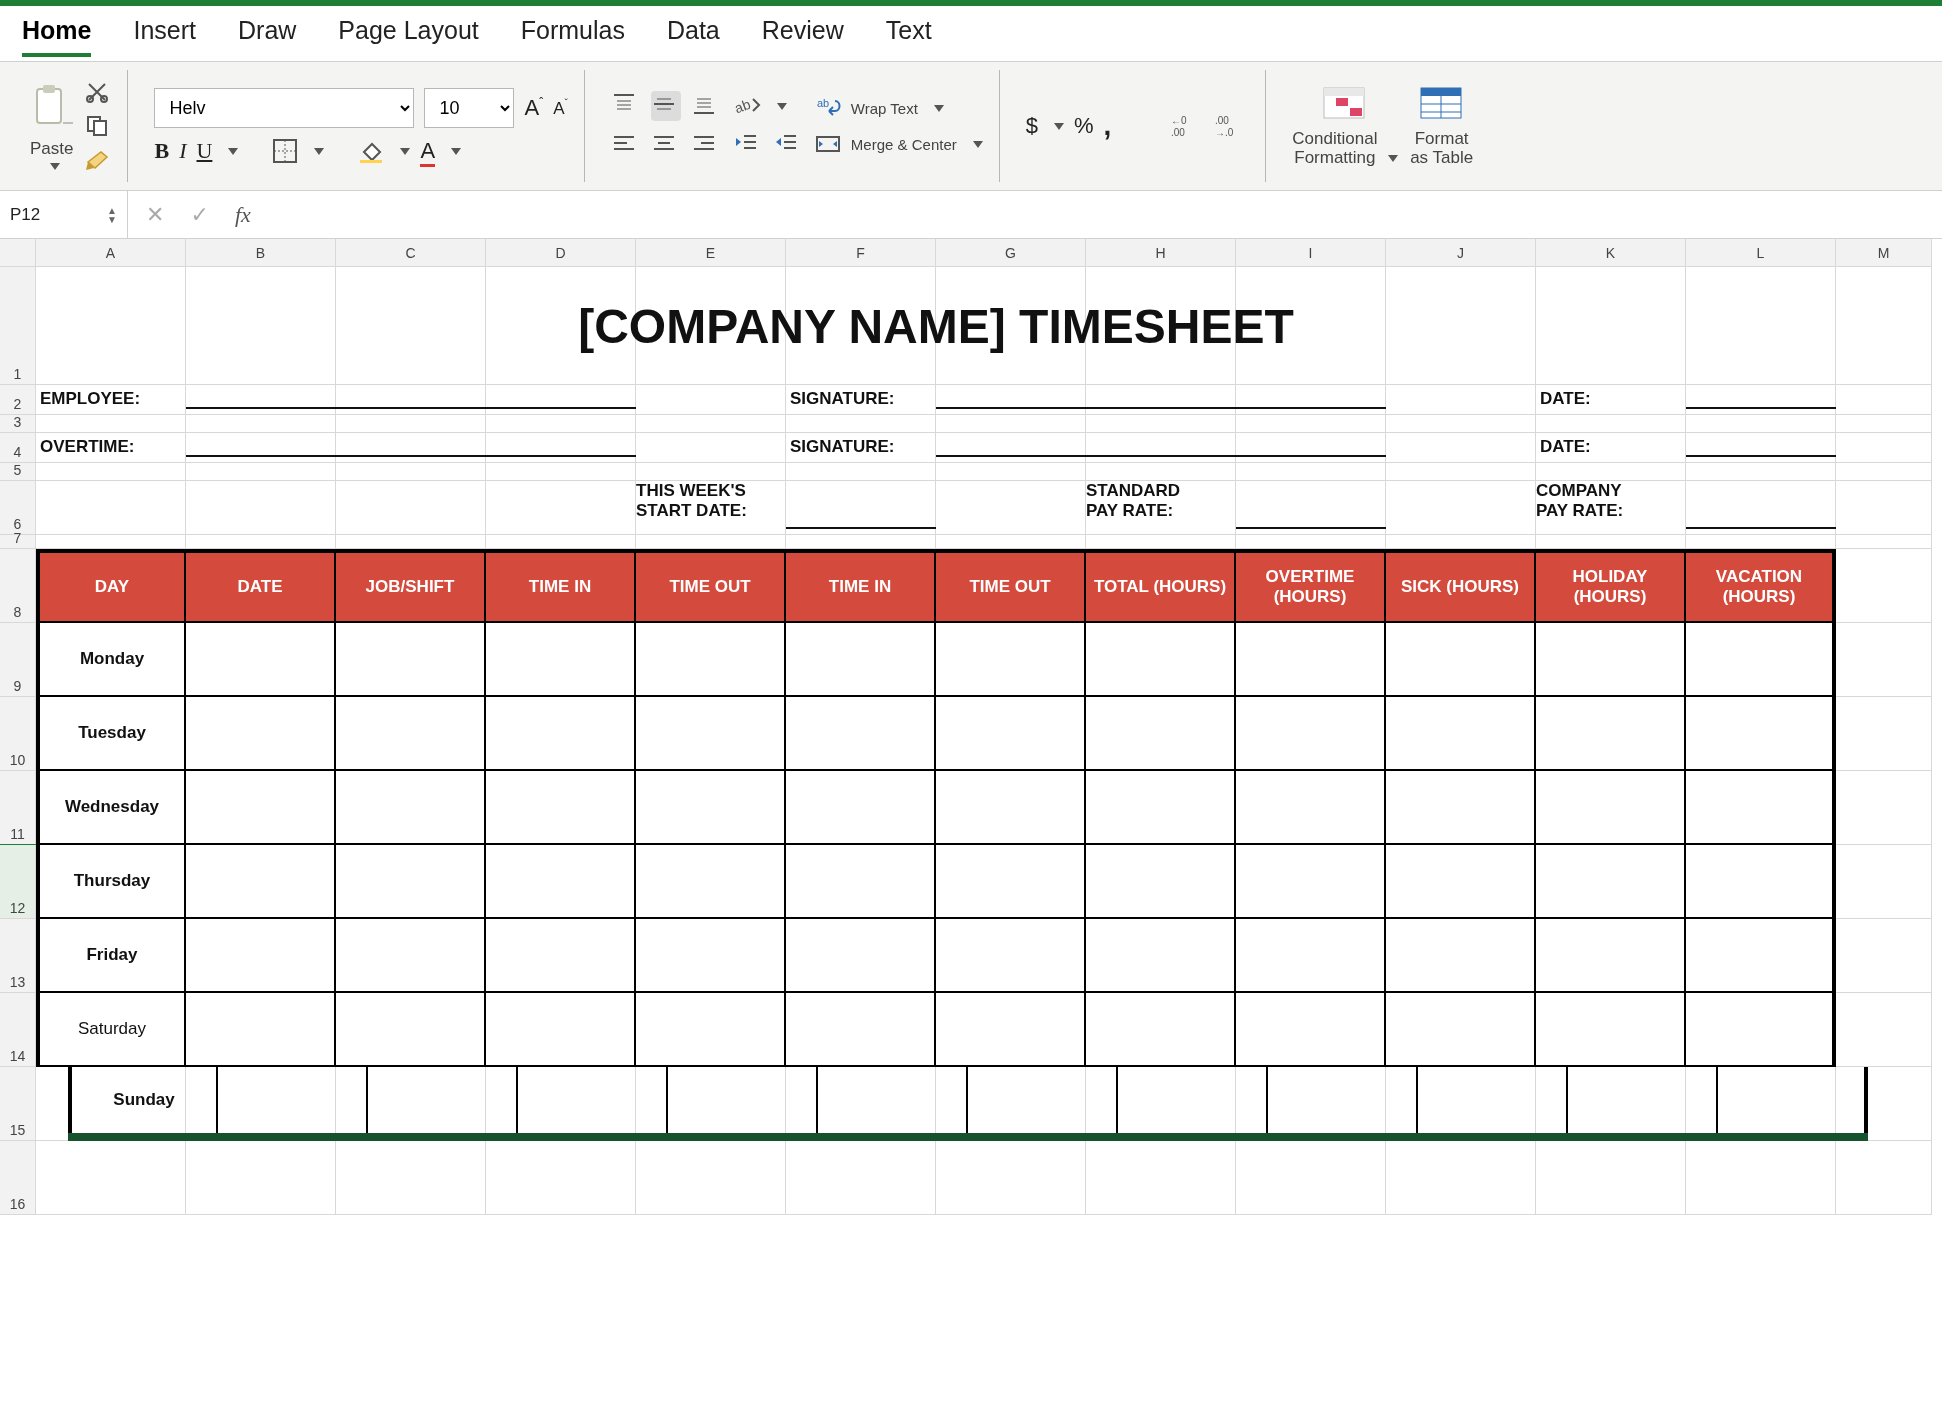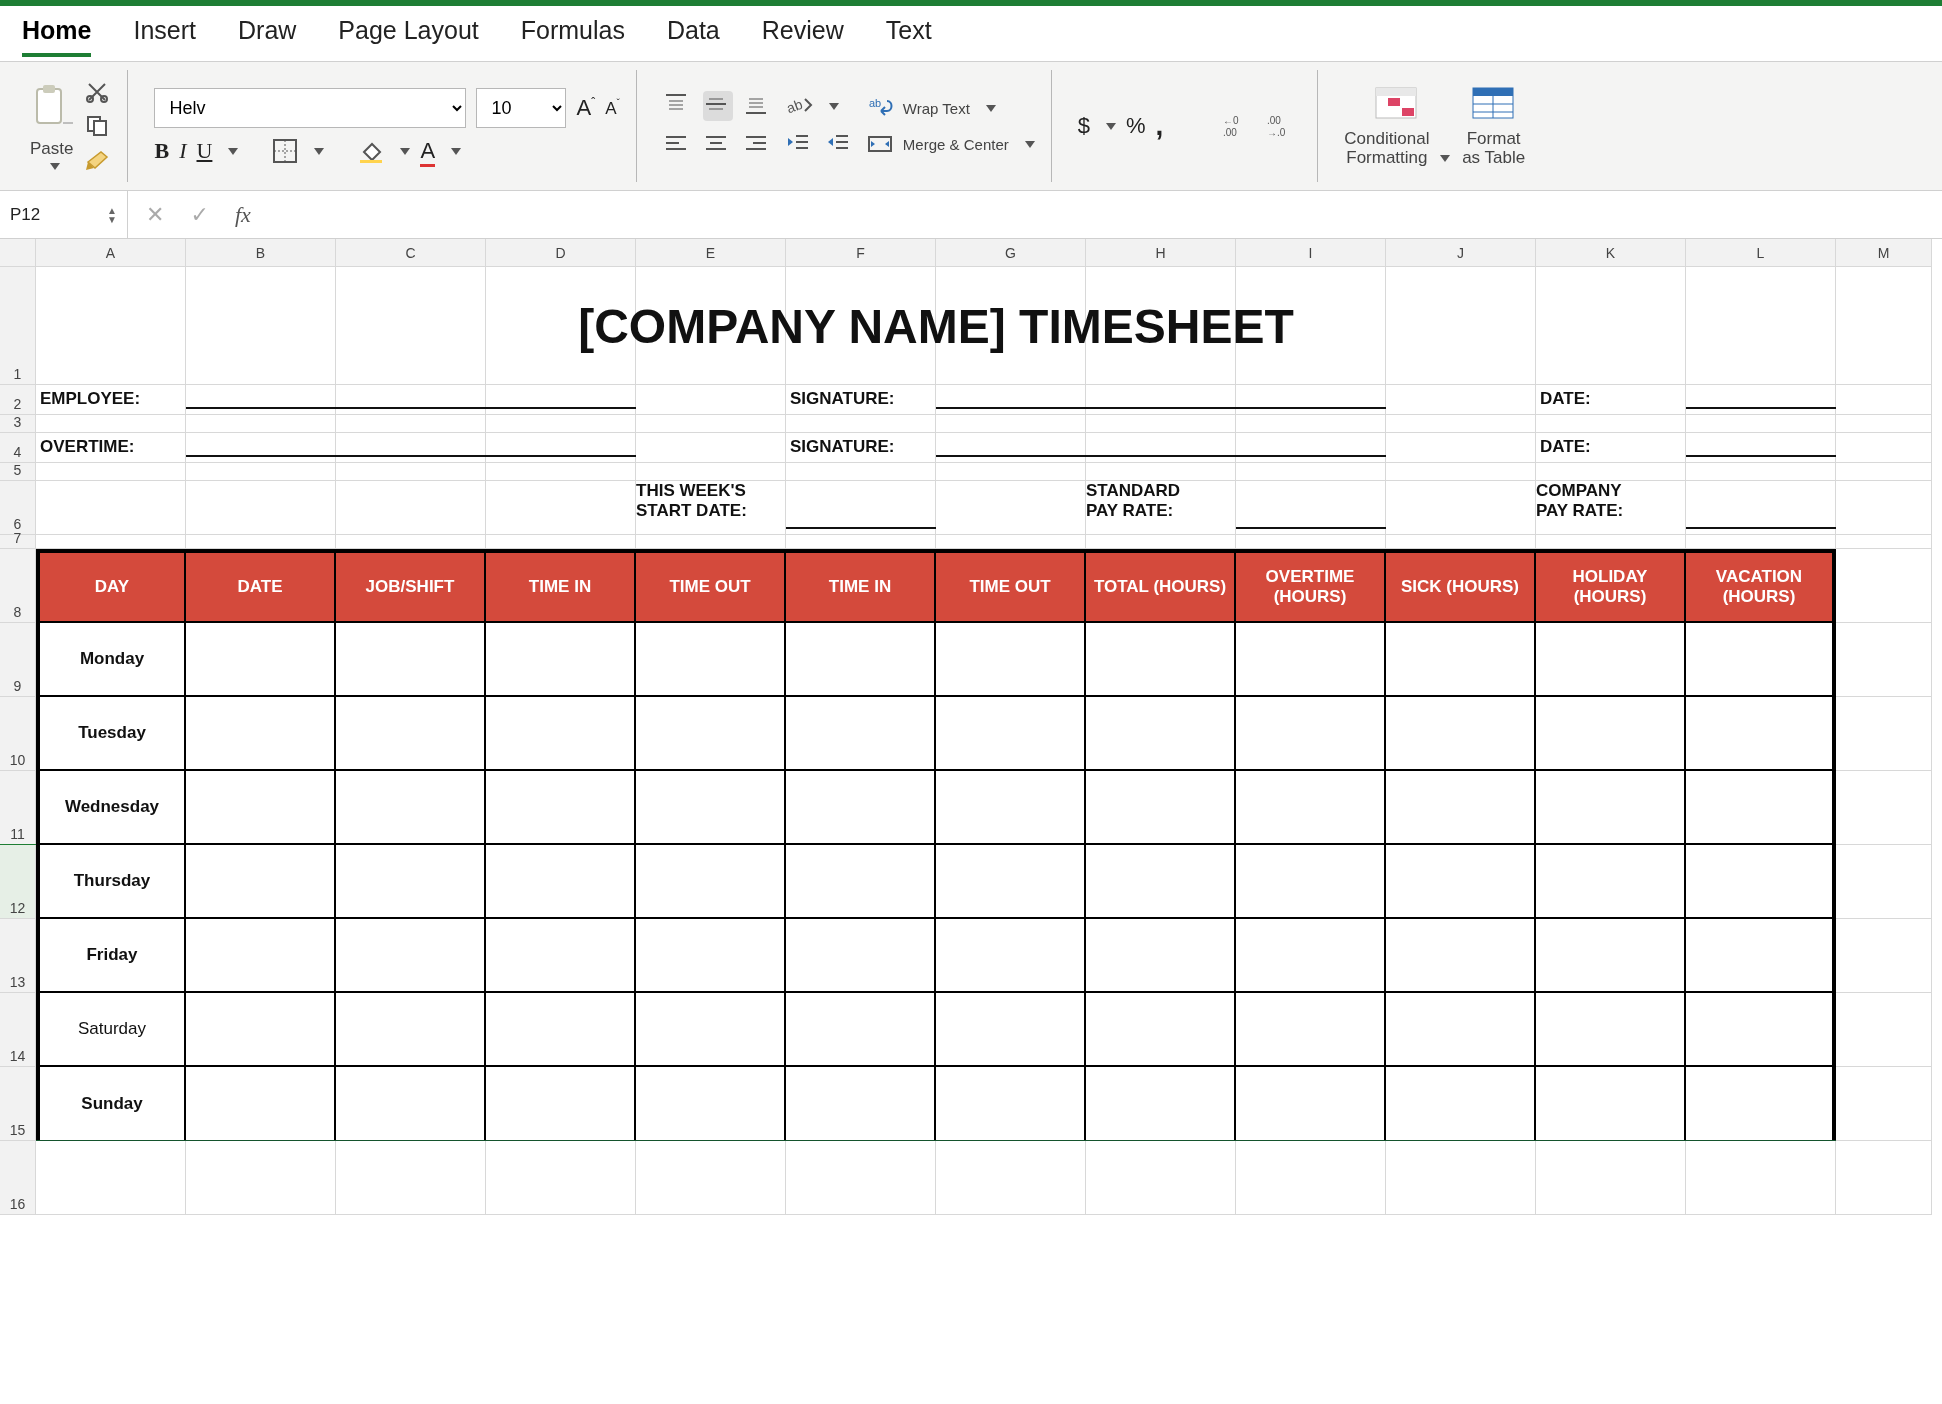--- a/index.html
+++ b/index.html
@@ -52,21 +52,21 @@
   .row { display:flex; align-items:center; gap:10px; }
   .stack2 { display:flex; flex-direction:column; gap:10px; }
   .lbl { font-size:17px; color:#444; margin-top:2px; }
   .small-lbl { font-size:15px; color:#444;}
   .drop { width:0;height:0;border-left:5px solid transparent;border-right:5px solid transparent;border-top:7px solid #555; display:inline-block; margin-left:6px; vertical-align:middle;}
   .sq { width:30px; height:30px; }
   select.fake, input.fake {
     border:1px solid var(--border-dark);
     background:#fff; font-size:18px; padding:6px 10px; height:40px;
   }
-  .sel-font { width:312px; }
+  .sel-font { width:260px; }
   .sel-size { width:90px; }
   .sel-numfmt { width:300px; }
   
   .icon svg { display:block; }
   .bold { font-weight:700; font-size:22px; font-family:"Times New Roman",serif; }
   .italic { font-style:italic; font-size:22px; font-family:"Times New Roman",serif; }
   .under { text-decoration:underline; font-size:22px; font-family:"Times New Roman",serif; }
   .char { font-size:22px; }
   .under-bar { border-bottom:3px solid; padding-bottom:1px;}
   
@@ -136,21 +136,21 @@
     position:absolute; left:0; display:flex; width:1800px; height:74px;
     border-bottom:2px solid #000;
   }
   .data-row .dc{
     border-right:2px solid #000;
     display:flex;align-items:center;justify-content:center;
     font-weight:700;color:#111;font-size:17px;
   }
   .data-row .dc:first-child{border-left:4px solid #000;}
   .data-row .dc:last-child{border-right:4px solid #000;}
-  .data-row.last{border-bottom:1px solid #14532d;}
+  .data-row.last{border-bottom:8px solid #14532d;margin-left:32px;}
   
   .rowhdr.sel { background:#e6efe6; outline:1px solid var(--accent-green); }
   
   .selected { background:#dcdcdc; border-radius:4px; }
 </style>
 </head>
 <body>
 
 <div class="titlebar"></div>
 

